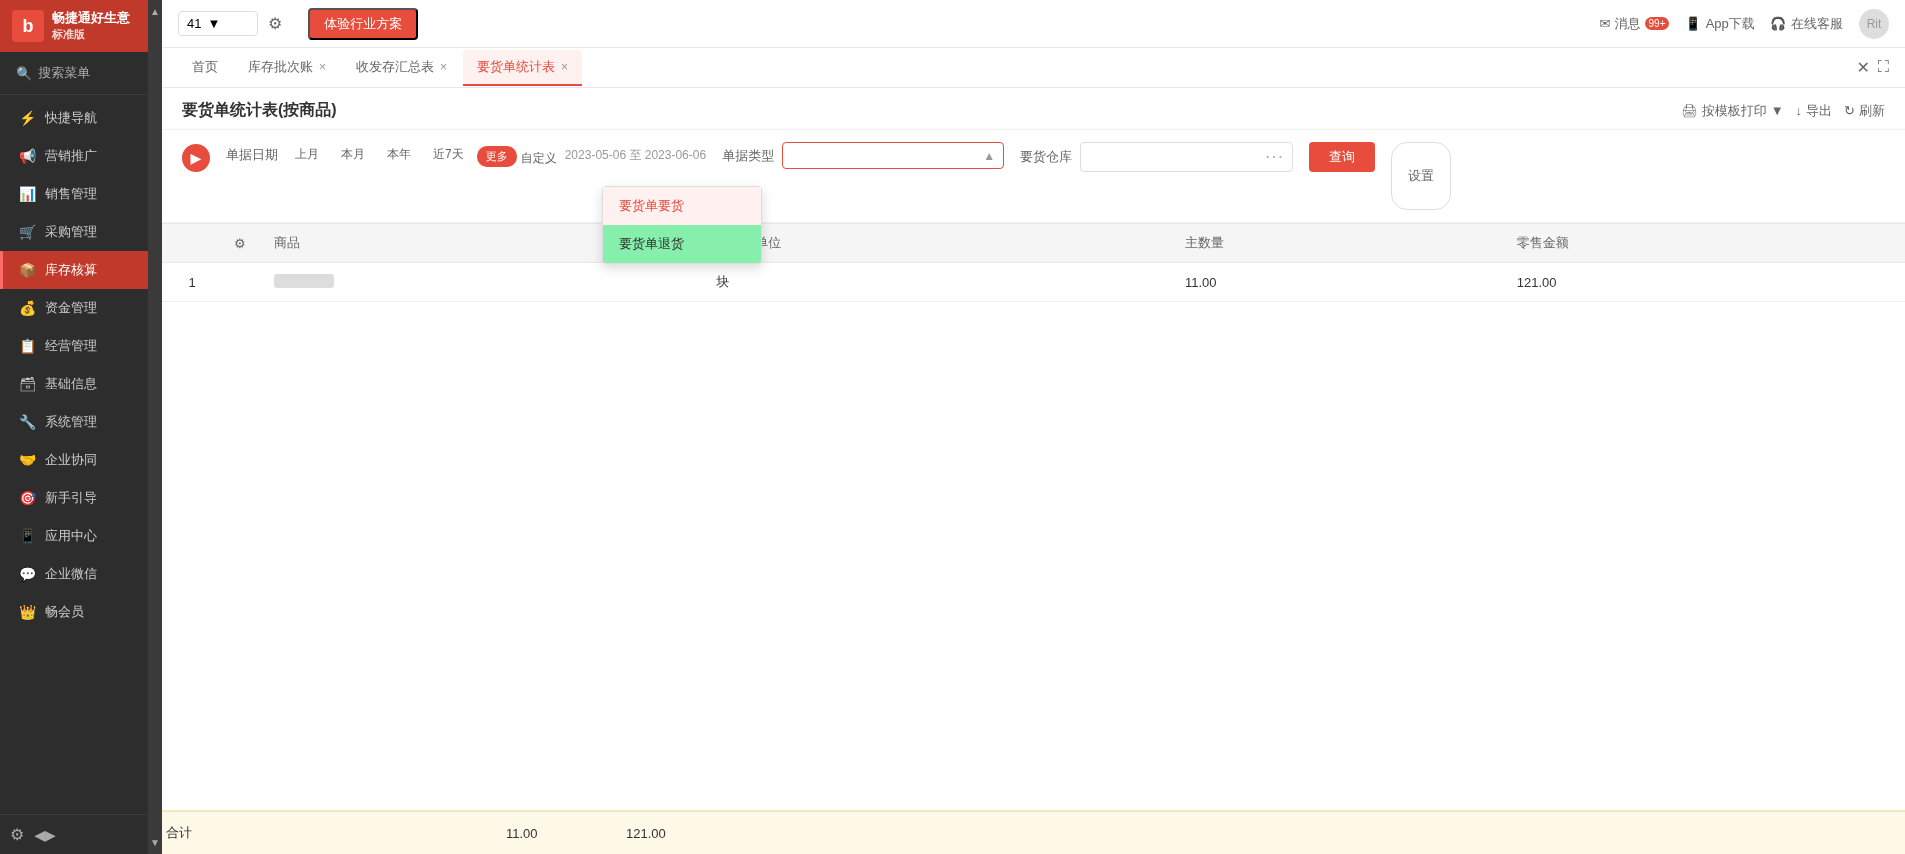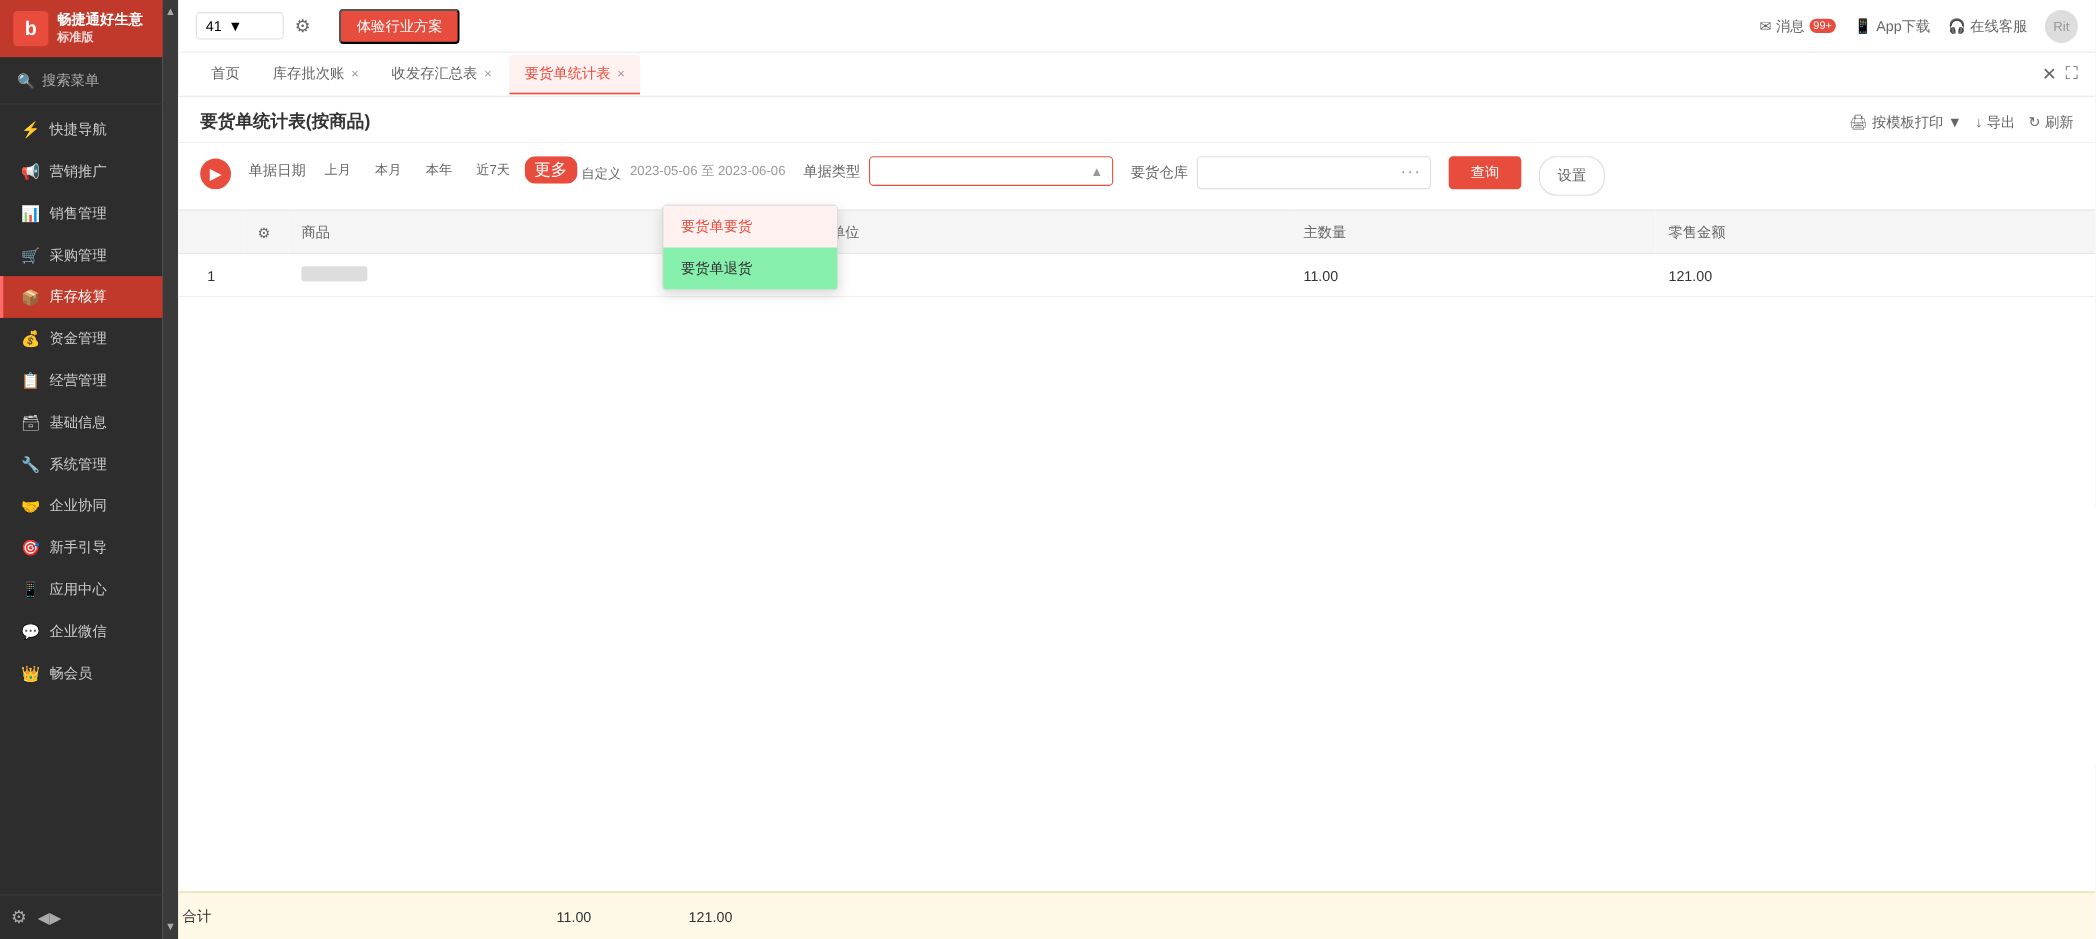--- a/index.html
+++ b/index.html
@@ -176,21 +176,21 @@
     }
     .filter-group { display: flex; align-items: center; gap: 8px; }
     .filter-label { color: #666; font-size: 13px; white-space: nowrap; }
     .filter-date-options { display: flex; align-items: flex-end; gap: 4px; }
     .date-option {
       padding: 3px 8px; border-radius: 3px; cursor: pointer;
       font-size: 12px; color: #666; border: 1px solid transparent;
     }
     .date-option.tag {
       background: #e74c3c; color: white; border-radius: 10px;
-      padding: 2px 8px; font-size: 15px;
+      padding: 2px 8px; font-size: 11px;
     }
     .date-custom { color: #666; font-size: 12px; cursor: pointer; }
     .date-range { font-size: 12px; color: #999; margin-top: 2px; }
     .filter-type-group {
       display: flex; align-items: center; gap: 8px;
     }
     .filter-type-input-wrap {
       position: relative;
       border: 1px solid #e74c3c;
       border-radius: 4px;
@@ -212,21 +212,21 @@
     .filter-warehouse-input { border: none; outline: none; font-size: 13px; flex: 1; background: transparent; }
     .filter-warehouse-dots { color: #999; cursor: pointer; font-size: 16px; letter-spacing: 1px; }
     .filter-query-btn {
       background: #e74c3c; color: white;
       border: none; border-radius: 4px; padding: 6px 20px;
       font-size: 13px; cursor: pointer;
       align-self: flex-start; margin-top: 0;
     }
     .filter-set-btn {
       background: white; color: #666;
-      border: 1px solid #ddd; border-radius: 16px; padding: 8px 16px;
+      border: 1px solid #ddd; border-radius: 16px; padding: 24px 16px;
       font-size: 13px; cursor: pointer;
     }
 
     
     .dropdown-overlay {
       position: absolute;
       top: 56px; left: 440px;
       background: #86efac;
       border: 1px solid #ddd;
       border-radius: 4px;

